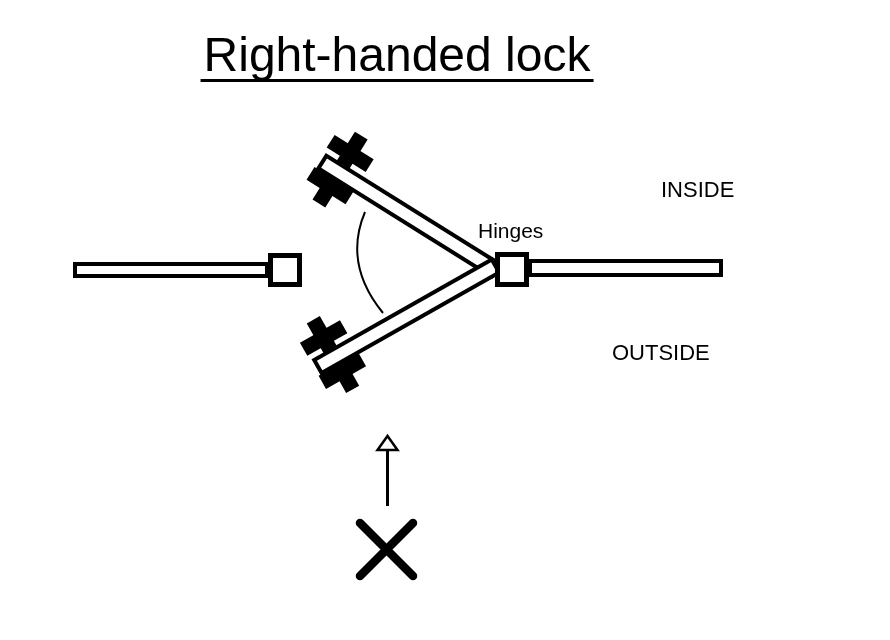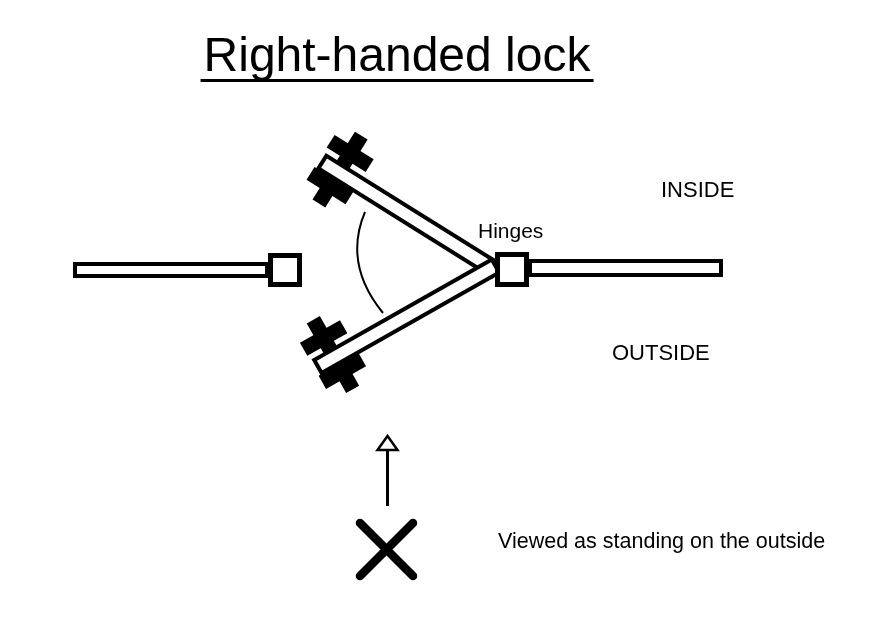--- a/index.html
+++ b/index.html
@@ -98,16 +98,15 @@
     <span class="title-text">Right-handed lock</span>
   </div>
 
   <div id="hinges-label" class="label">Hinges</div>
 
   <div id="inside-label" class="label">INSIDE</div>
 
   <div id="outside-label" class="label">OUTSIDE</div>
 
   <div id="caption">
-    <div>Viewed as standing on the outside</div>
   </div>
 
 </div>
 
 </body></html>

